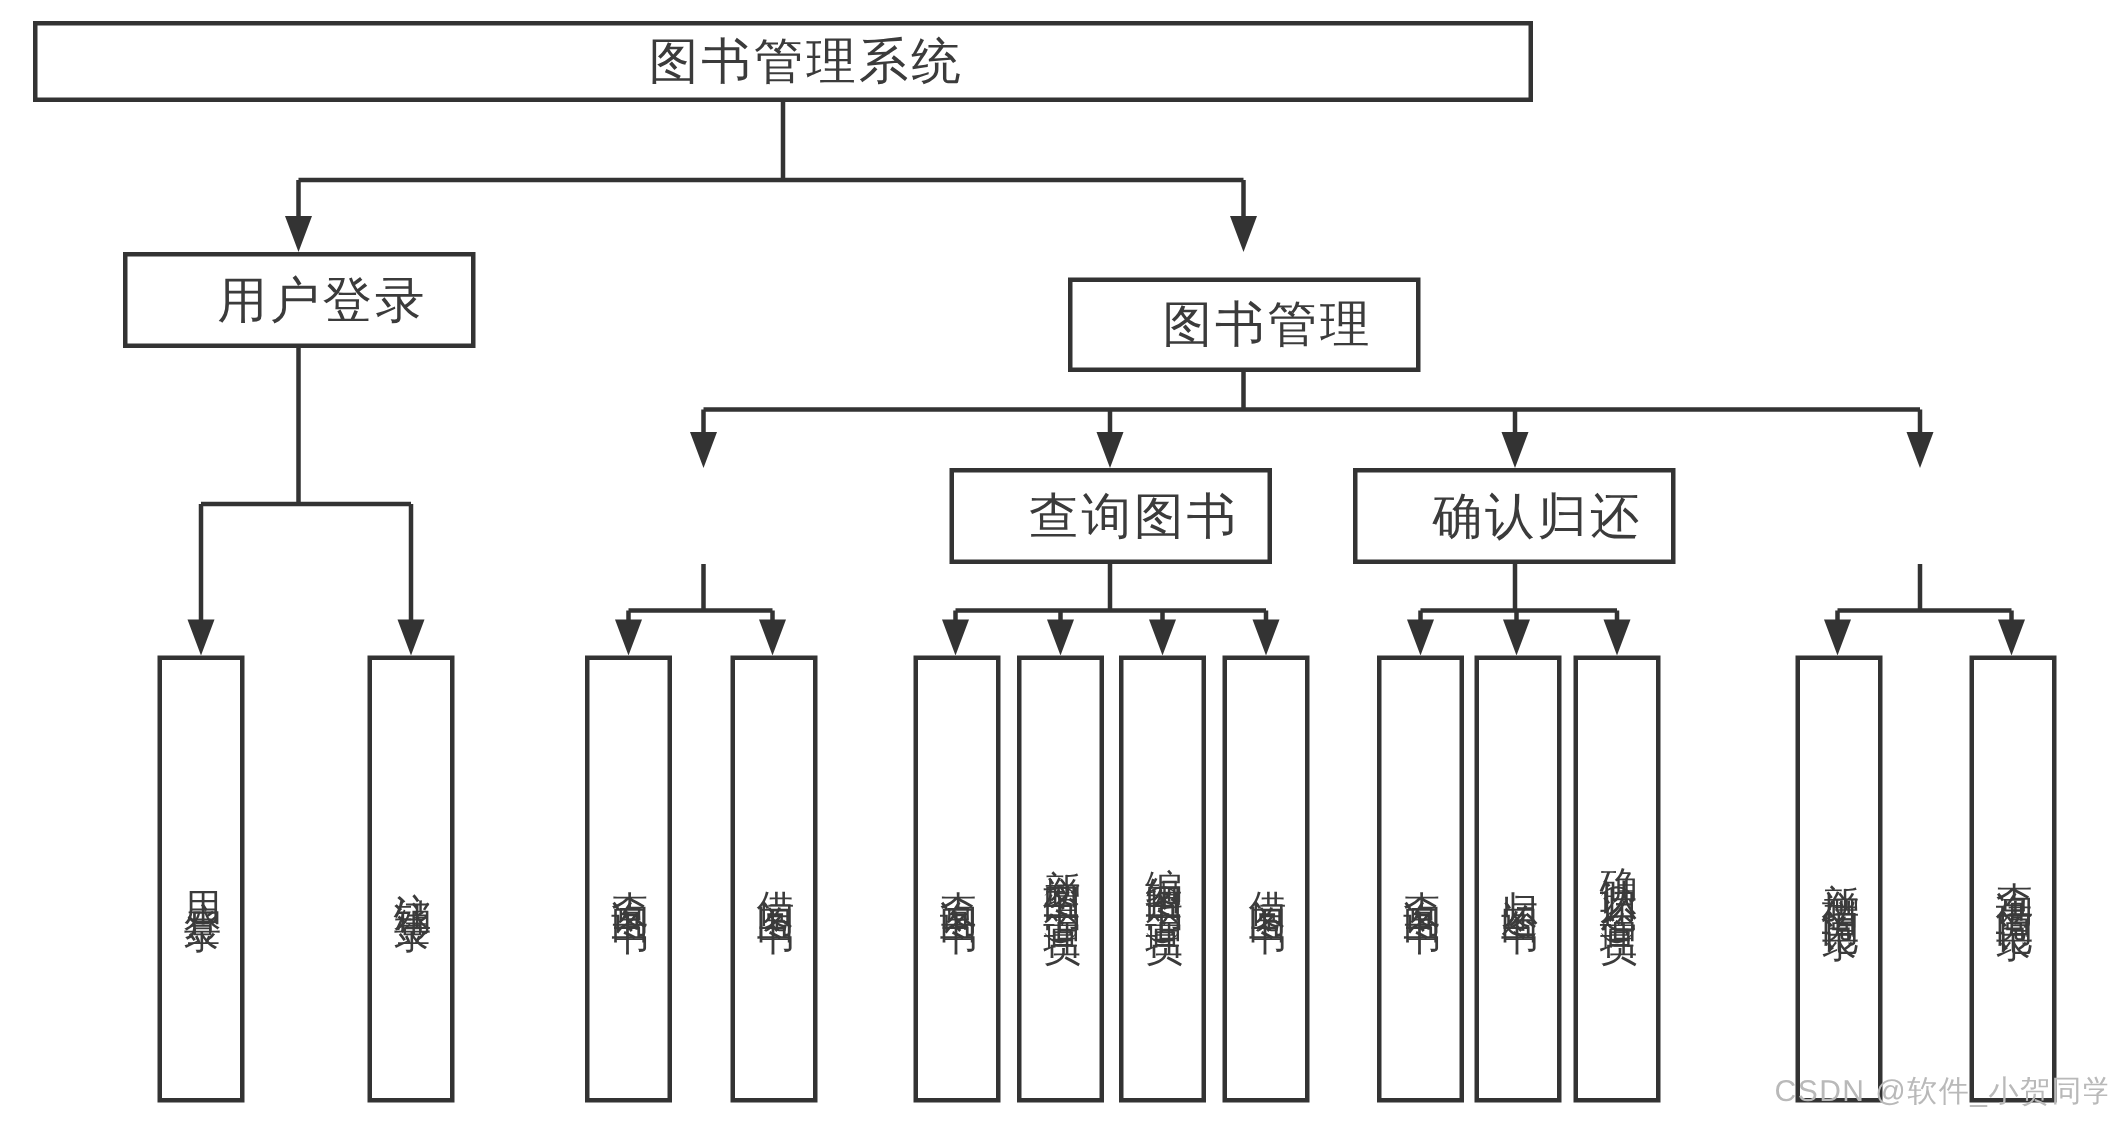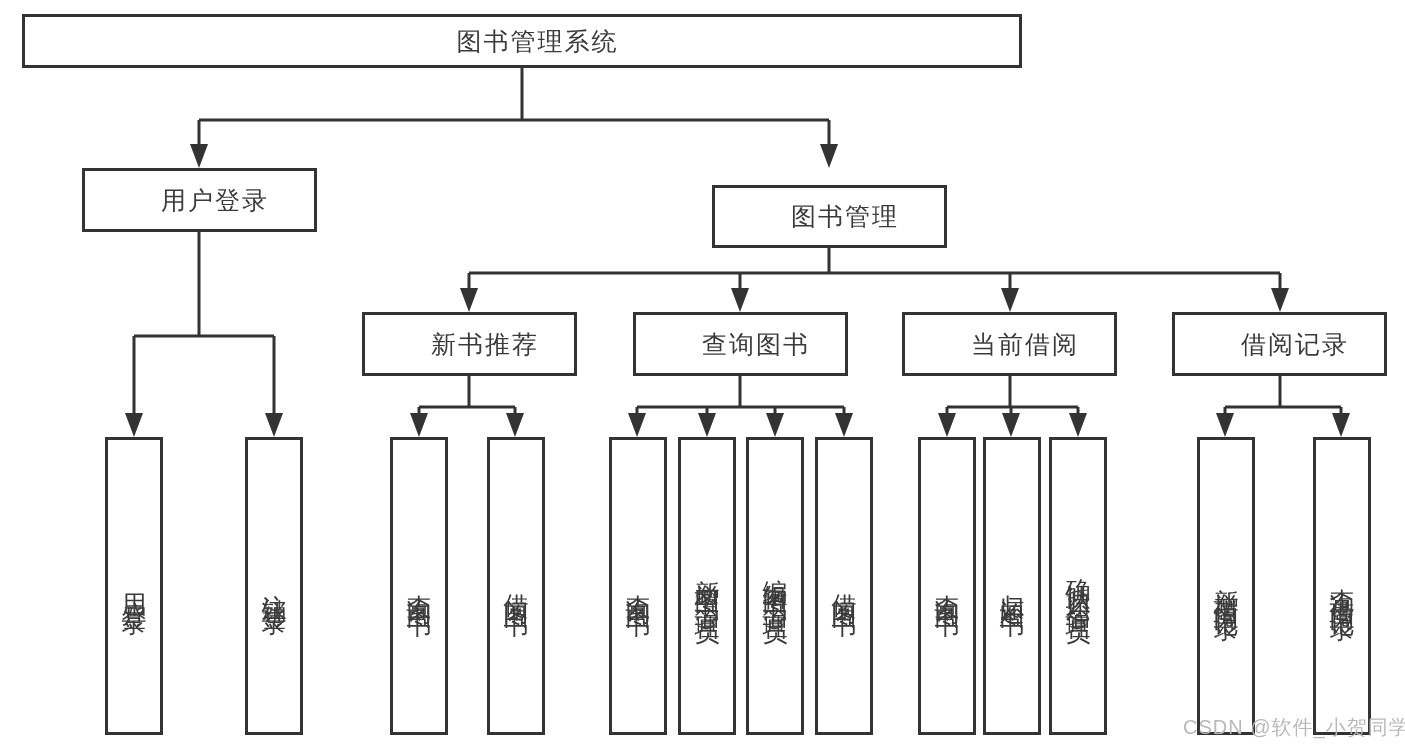--- a/index.html
+++ b/index.html
@@ -15,21 +15,21 @@
     font-family:"Liberation Sans","DejaVu Sans",sans-serif;overflow:hidden;
   }
   #connectors{position:absolute;left:0;top:0;width:1405px;height:747px;}
   #connectors path{stroke:var(--line);stroke-width:3;fill:none;}
   #connectors polygon{fill:var(--line);stroke:none;}
   .node{
     position:absolute;box-sizing:border-box;border:3px solid var(--line);
     background:var(--box-background);display:flex;align-items:center;justify-content:center;
     color:var(--text);z-index:2;
   }
-  .node.h{font-size:25px;letter-spacing:2px;white-space:nowrap;padding-left:31px;}
+  .node.h{font-size:33px;letter-spacing:2px;white-space:nowrap;padding-left:31px;}
   .node.v span{
     writing-mode:vertical-rl;text-orientation:mixed;
     font-size:25px;letter-spacing:6px;line-height:1;white-space:nowrap;
   }
   .watermark{
     position:absolute;left:1183px;top:714px;z-index:5;
     font-size:20px;letter-spacing:1px;color:var(--watermark);white-space:nowrap;
   }
 </style>
 </head>
@@ -71,24 +71,22 @@
     <path d="M1280,376 V407 M1225,407 H1341 M1225,407 V415 M1341,407 V415"></path>
     <polygon points="1216,413 1234,413 1225,437"></polygon>
     <polygon points="1332,413 1350,413 1341,437"></polygon>
   </svg>
 
   <div class="node h" style="left:22px;top:14px;width:1000px;height:54px">图书管理系统</div>
 
   <div class="node h" style="left:82px;top:168px;width:235px;height:64px">用户登录</div>
   <div class="node h" style="left:712px;top:185px;width:235px;height:63px">图书管理</div>
 
-  <div class="node h" style="left:362px;top:312px;width:215px;height:64px">新书推荐</div>
   <div class="node h" style="left:633px;top:312px;width:215px;height:64px">查询图书</div>
-  <div class="node h" style="left:902px;top:312px;width:215px;height:64px">当前借阅</div>
-  <div class="node h" style="left:1172px;top:312px;width:215px;height:64px">借阅记录</div>
+  <div class="node h" style="left:902px;top:312px;width:215px;height:64px">确认归还</div>
 
   <div class="node v" style="left:105px;top:437px;width:58px;height:298px">
       <span>用户登录</span>
     </div>
   <div class="node v" style="left:245px;top:437px;width:58px;height:298px">
       <span>注销登录</span>
     </div>
 
   <div class="node v" style="left:390px;top:437px;width:58px;height:298px">
       <span>查询图书</span>

